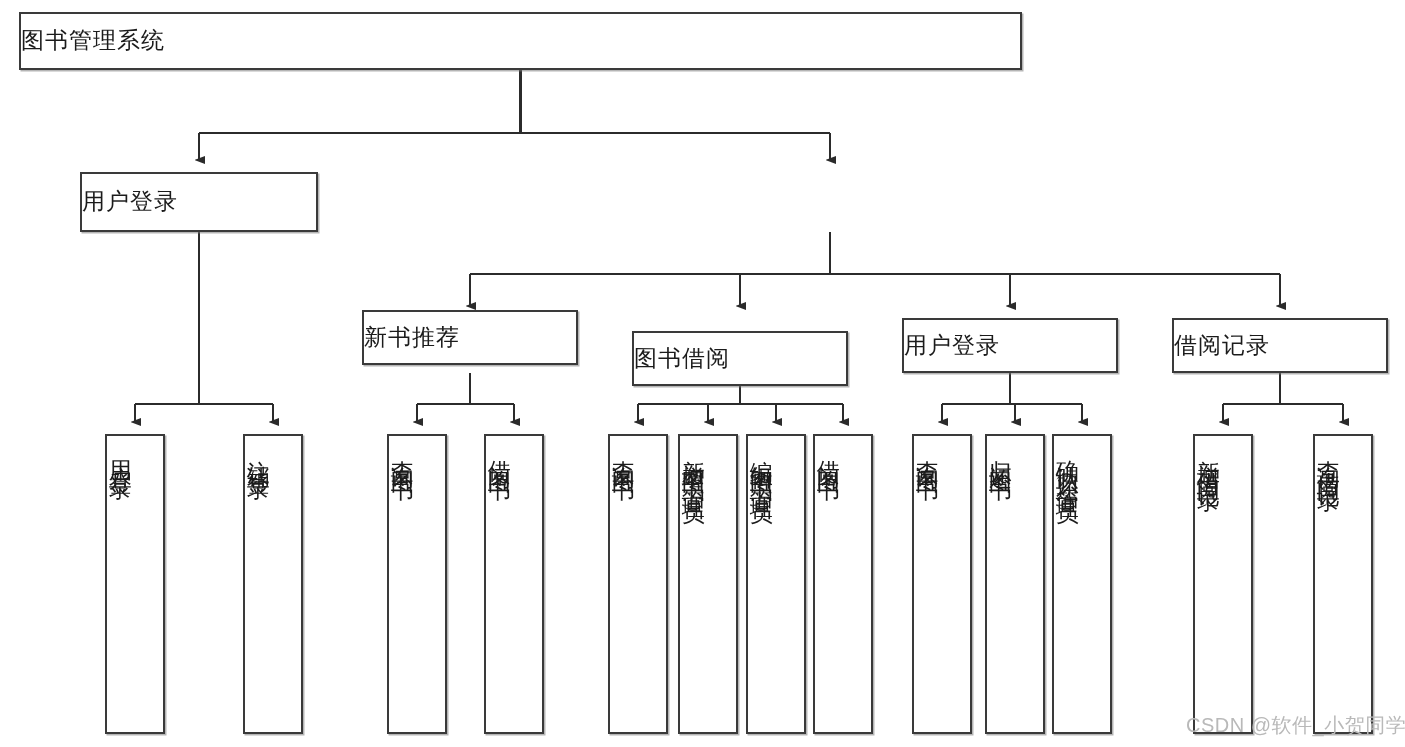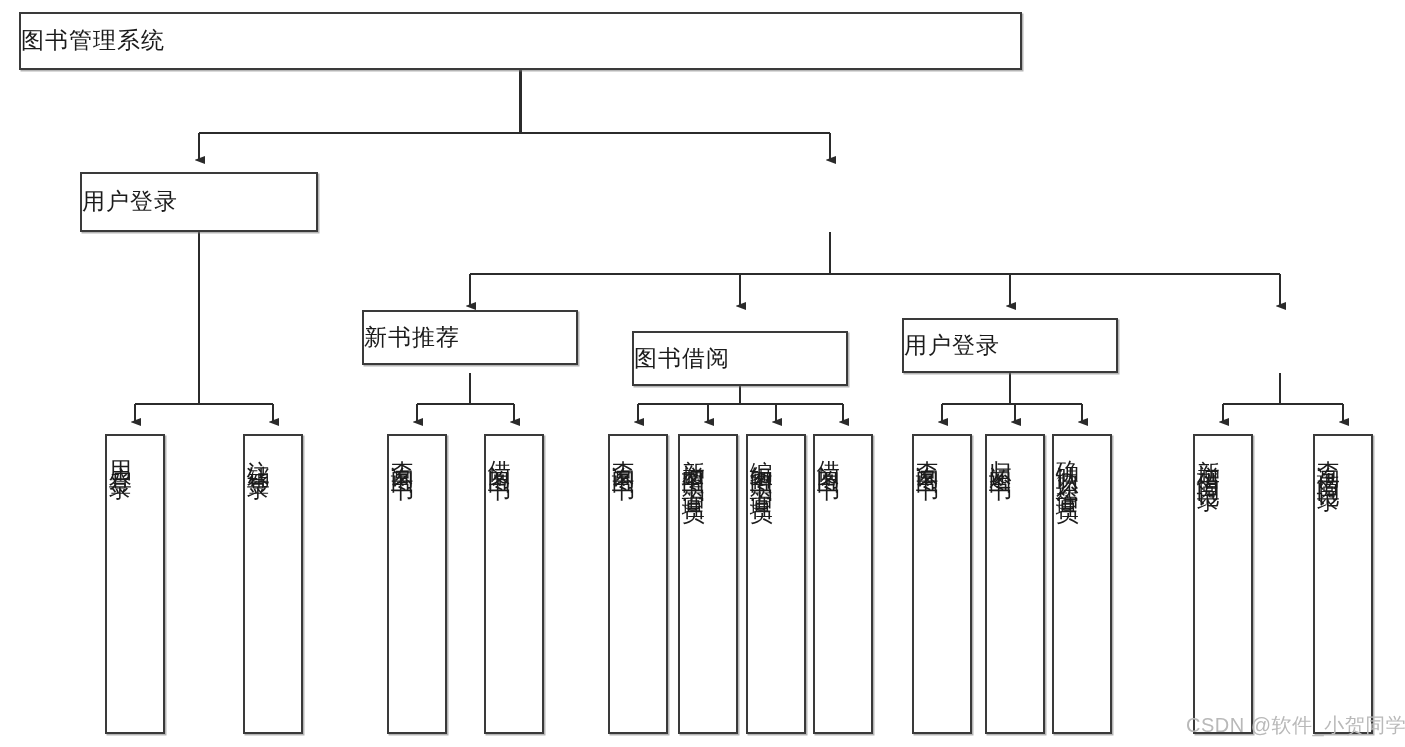--- a/index.html
+++ b/index.html
@@ -133,20 +133,23 @@
 
   <div class="node" style="left: 362px; top: 310px; width: 216px; height: 55px;">
     <span class="node-label">新书推荐</span>
   </div>
   <div class="node" style="left: 632px; top: 331px; width: 216px; height: 55px;">
     <span class="node-label">图书借阅</span>
   </div>
   <div class="node" style="left: 902px; top: 318px; width: 216px; height: 55px;">
     <span class="node-label">用户登录</span>
   </div>
+  <div class="node" style="left: 1172px; top: 318px; width: 216px; height: 55px;">
+    <span class="node-label">借阅记录</span>
+  </div>
 
   <div class="node vertical" style="left: 105px; top: 434px; width: 60px; height: 300px;">
     <span class="node-label">用户登录</span>
   </div>
   <div class="node vertical" style="left: 243px; top: 434px; width: 60px; height: 300px;">
     <span class="node-label">注销登录</span>
   </div>
   <div class="node vertical" style="left: 387px; top: 434px; width: 60px; height: 300px;">
     <span class="node-label">查询图书</span>
   </div>

